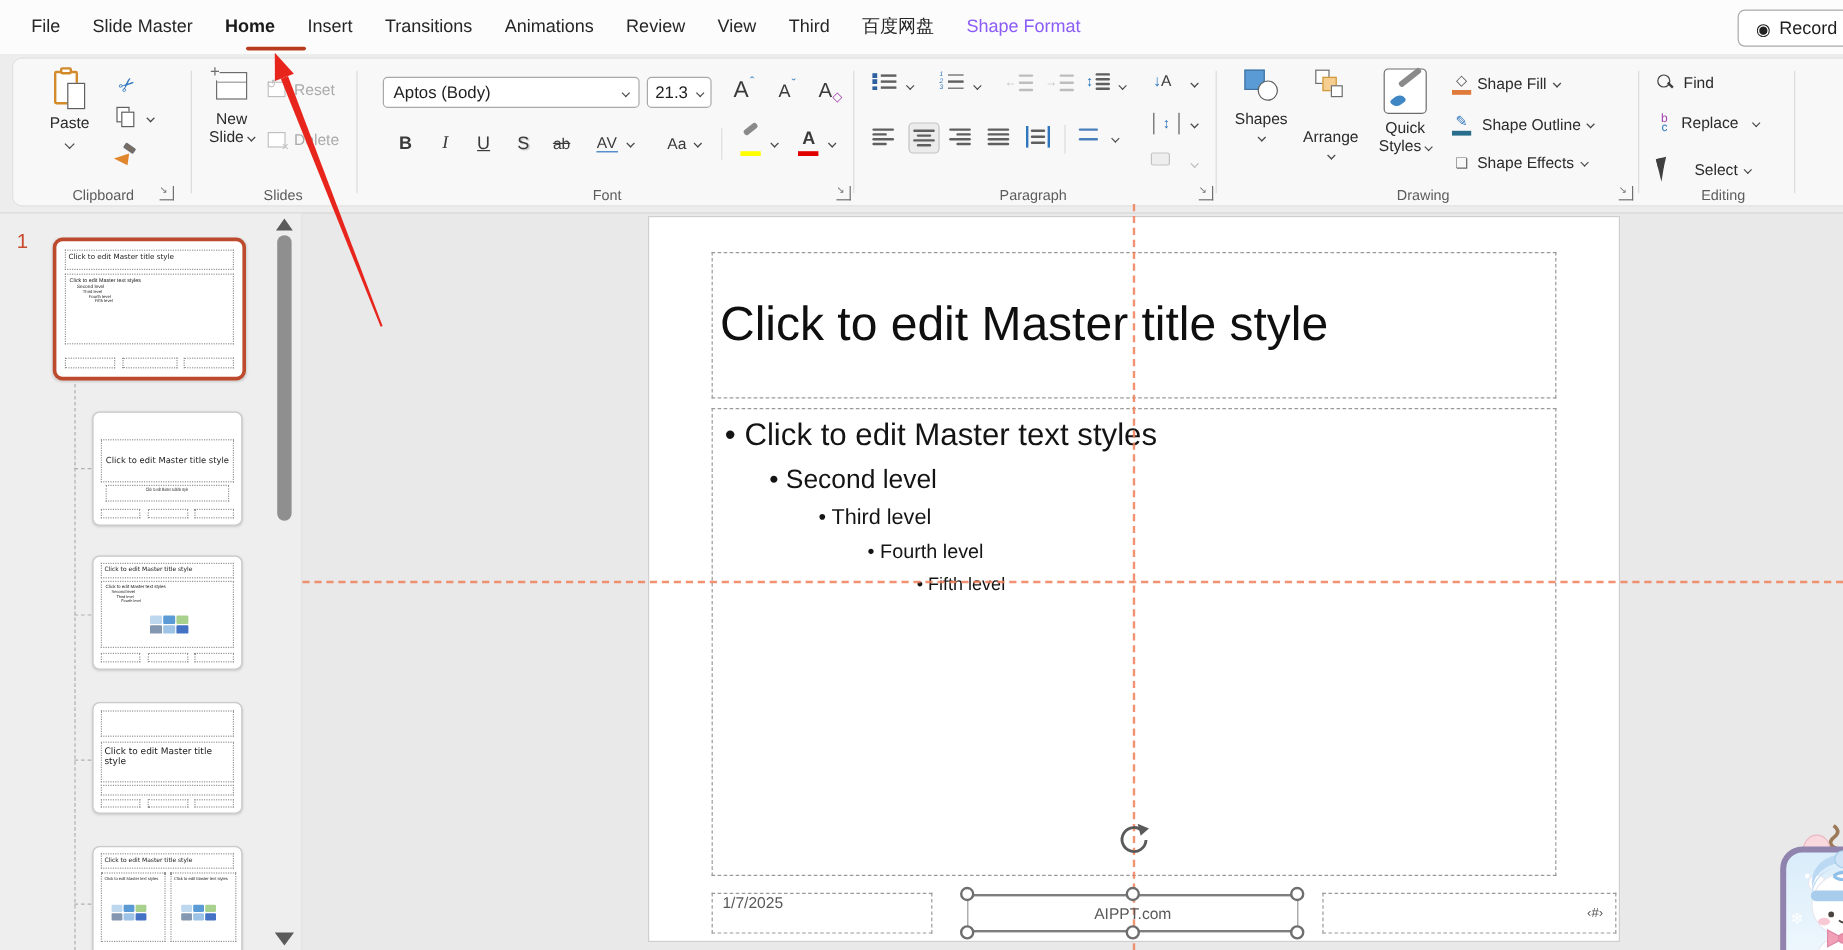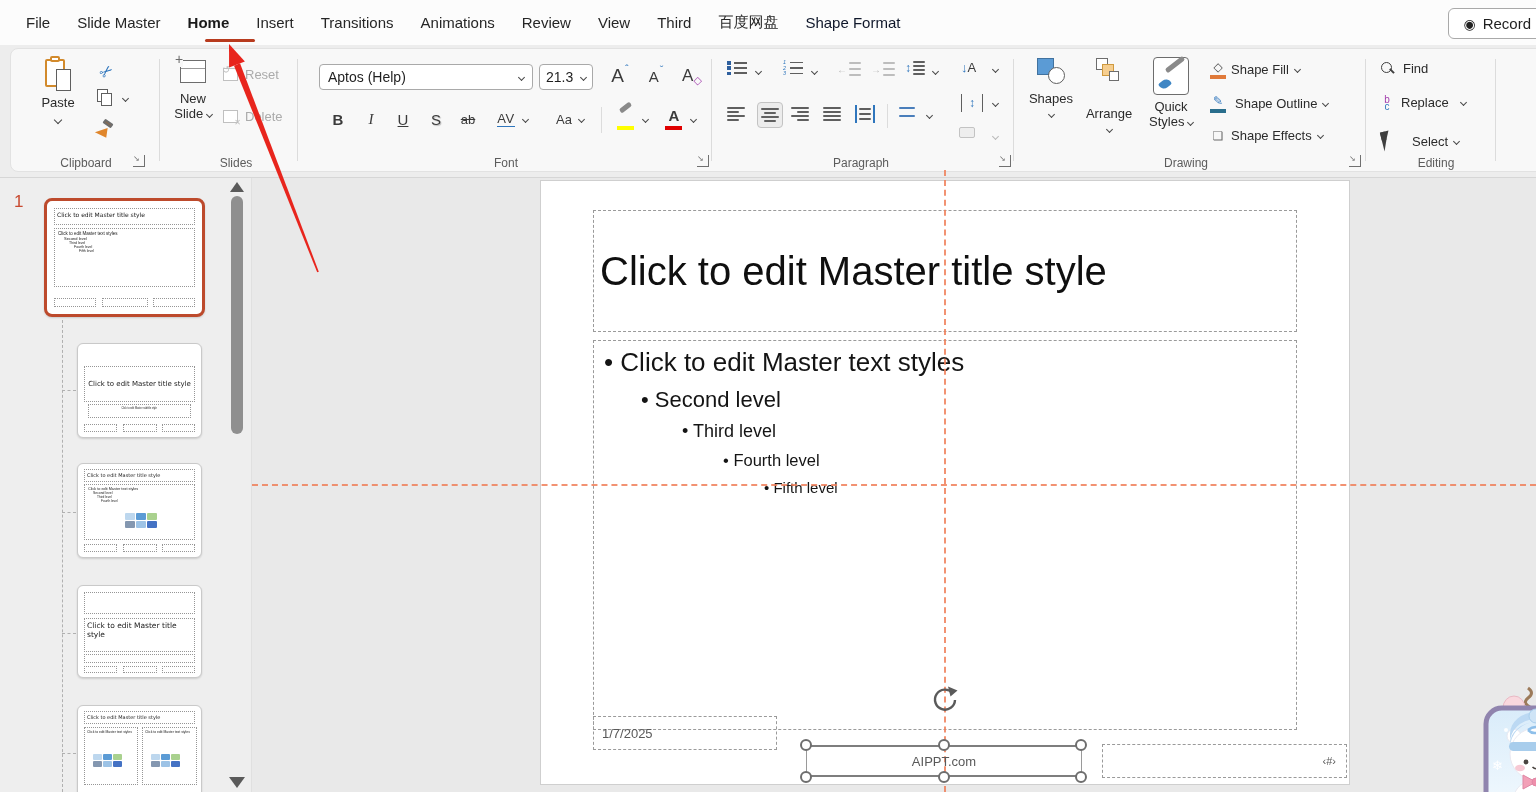--- a/index.html
+++ b/index.html
@@ -4,21 +4,21 @@
 <style>
   *{box-sizing:border-box;margin:0;padding:0}
   html,body{width:1536px;height:792px}
   body{position:relative;overflow:hidden;font-family:"Liberation Sans",sans-serif;background:#e9e9e9;color:#222}
   .abs{position:absolute}
   
   #menubar{left:0;top:0;width:1536px;height:45px;background:#fcfcfc}
   #menubar .items{position:absolute;left:26px;top:0;height:45px;display:flex;align-items:center;gap:27px;font-size:15px;color:#262626;white-space:nowrap}
   .menu-item{cursor:default}
   .menu-item.active{font-weight:bold;color:#1a1a1a}
-  .menu-item.accent{color:#0f172a}
+  .menu-item.accent{color:#8b5cf6}
   #home-underline{left:205px;top:39px;width:50px;height:3px;background:#b83b1e;border-radius:2px}
   #record-btn{right:-10px;top:8px;height:31px;background:#fff;border:1px solid #a9a9a9;border-radius:6px;display:flex;align-items:center;gap:7px;padding:0 14px;font-size:15px;color:#1f1f1f}
   #record-btn .dot{font-size:14px;color:#222}
   
   #ribbon-strip{left:0;top:45px;width:1536px;height:133px;background:#ededed;border-bottom:1px solid #d6d6d6}
   #ribbon-panel{left:10px;top:3px;width:1550px;height:124px;background:#f8f8f8;border:1px solid #e2e2e2;border-radius:8px}
   .sep{position:absolute;top:10px;width:1px;height:102px;background:#dcdcdc}
   .grp-label{position:absolute;top:107px;font-size:12px;color:#5c5c5c;text-align:center}
   .launcher{position:absolute;top:106px;width:12px;height:12px;border-right:1.4px solid #707070;border-bottom:1.4px solid #707070;font-size:8px;color:#707070;line-height:8px;text-align:left;cursor:pointer}
   .launcher:after{content:"↘";position:absolute;left:0;top:0}
@@ -175,21 +175,21 @@
         <span class="rlabel gray" style="margin-left:7px">Reset</span>
       </span>
   <span class="rb" style="left:212px;top:60px">
         <span class="ic-gray-sq del"></span>
         <span class="rlabel gray" style="margin-left:7px">Delete</span>
       </span>
   <div class="grp-label" style="left:170px;width:110px">Slides</div>
   <div class="sep" style="left:286px"></div>
 
   <div class="combo" style="left:308px;top:15px;width:214px">
-    <span>Aptos (Help)</span>
+    <span>Aptos (Body)</span>
         <span class="chev sm"></span>
   </div>
   <div class="combo" style="left:528px;top:15px;width:54px;padding:0 6px">
     <span>21.3</span>
         <span class="chev sm"></span>
   </div>
   <span class="rb" style="left:594px;top:13px;width:30px;height:28px">
         <span style="font-size:19px;color:#3b3b3b">A</span>
         <span style="color:#2f76bd;font-size:11px;margin:-14px 0 0 1px">ˆ</span>
       </span>
@@ -536,21 +536,21 @@
 </div>
 
 <div id="guide-v" class="abs"></div>
 <div id="guide-h" class="abs"></div>
 
 <svg id="rot-handle" class="abs" viewBox="0 0 28 28">
   <path d="M21.5,7 A10,10 0 1 0 24,14" fill="none" stroke="#5a5a5a" stroke-width="2.4"></path>
   <polygon points="17,0.5 26.5,4.5 19.5,10.5" fill="#5a5a5a"></polygon>
 </svg>
 
-<div class="slide-ph abs" style="left:593px;top:716px;width:184px;height:34px;display:flex;align-items:center;padding-left:8px">
+<div class="slide-ph abs" style="left:593px;top:744px;width:184px;height:34px;display:flex;padding-left:8px">
   <span class="foot-text">1/7/2025</span>
 </div>
 
 <div id="footer-box" class="abs">
   <span class="foot-text">AIPPT.com</span>
 </div>
 <div class="handle abs" style="left:800px;top:739px"></div>
 <div class="handle abs" style="left:938px;top:739px"></div>
 <div class="handle abs" style="left:1075px;top:739px"></div>
 <div class="handle abs" style="left:800px;top:771px"></div>

